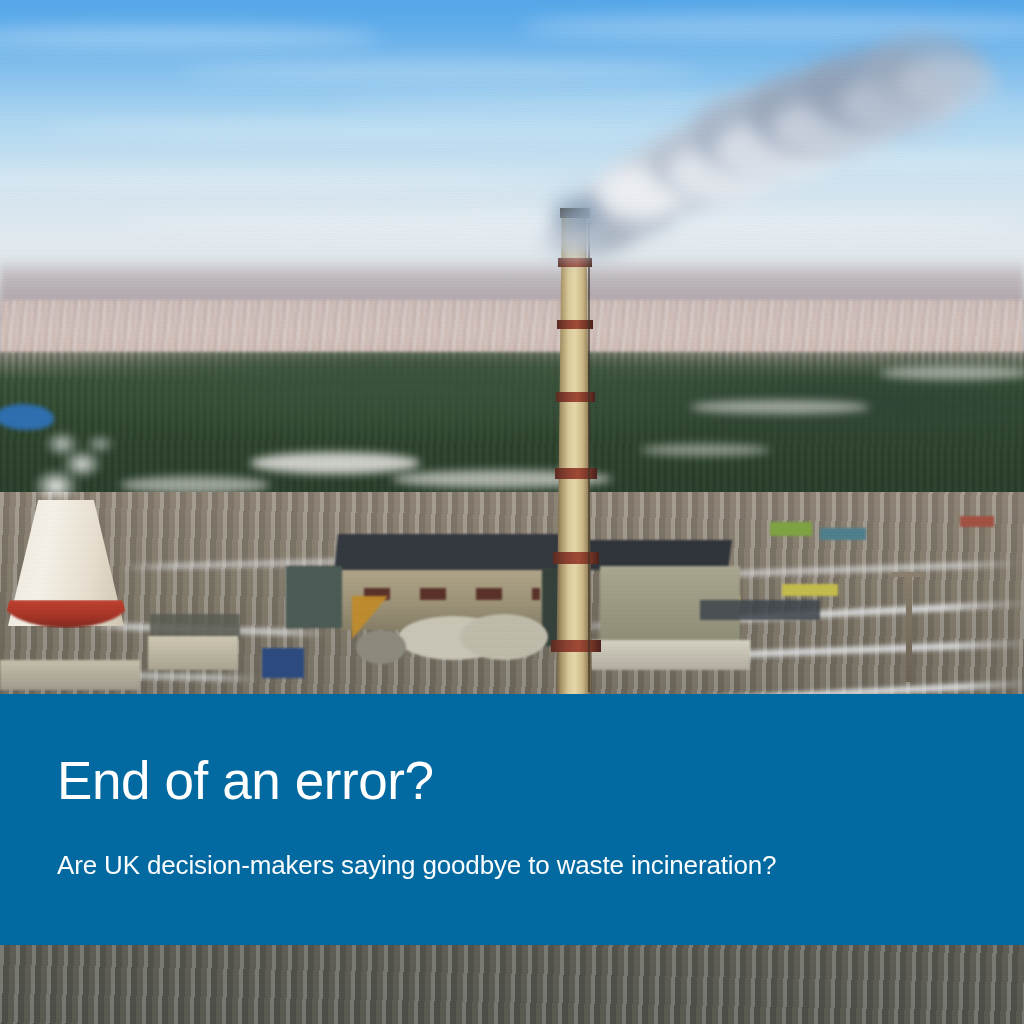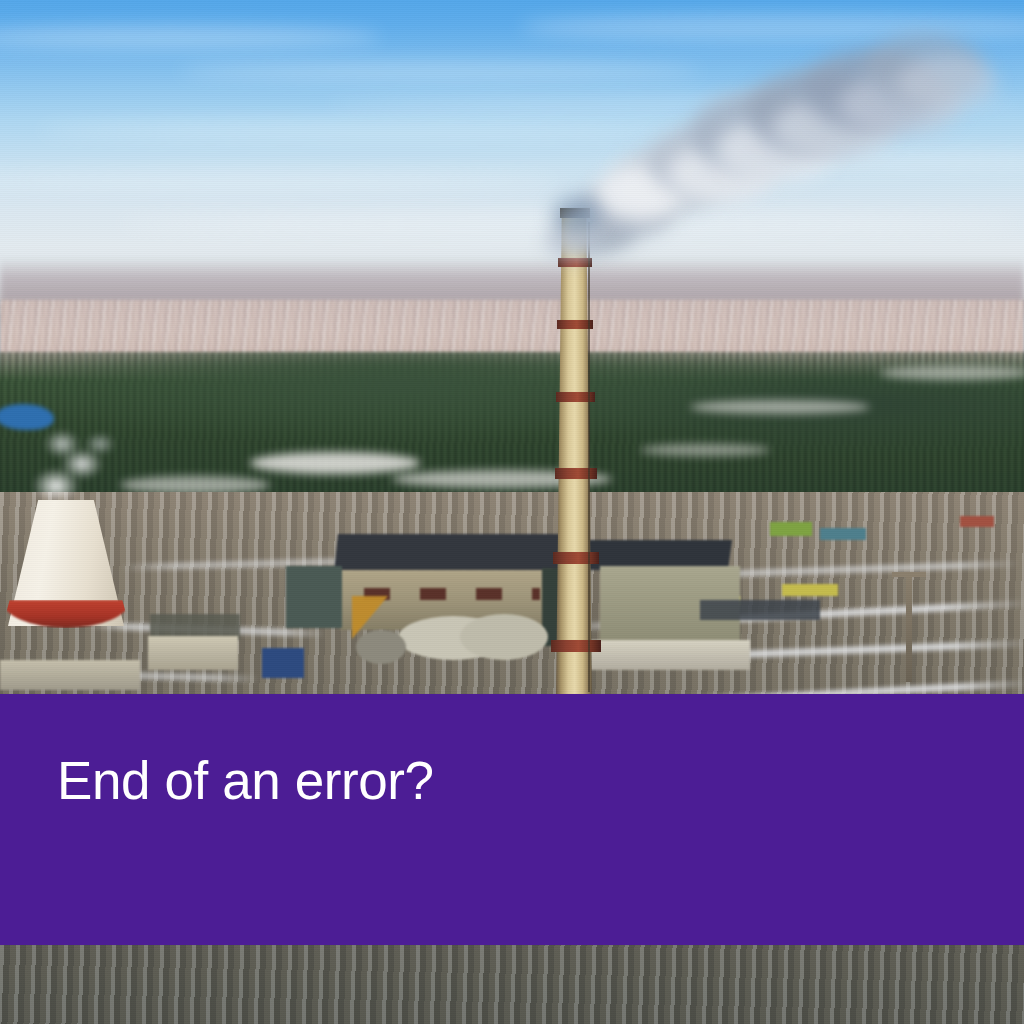--- a/index.html
+++ b/index.html
@@ -339,21 +339,21 @@
     filter: blur(9px);
   }
 
   
   #banner {
     position: absolute;
     left: 0;
     top: 694px;
     width: 1024px;
     height: 251px;
-    background: #4c1d95;
+    background: #0369a1;
   }
   #banner-title {
     position: absolute;
     left: 57px;
     top: 60px;
     margin: 0;
     color: #ffffff;
     font-family: "Liberation Sans", sans-serif;
     font-size: 53px;
     font-weight: 400;
@@ -485,16 +485,17 @@
       <div class="puff" style="left:12px;  top:176px; width:48px;  height:34px; background:rgba(118,146,176,.55);"></div>
     </div>
 
     <div id="photo-grain"></div>
   </div>
 
   <div id="banner">
 
     <h1 id="banner-title">End of an error?</h1>
 
+    <p id="banner-subtitle">Are UK decision-makers saying goodbye to waste incineration?</p>
 
   </div>
 
 </div>
 
 </body></html>

